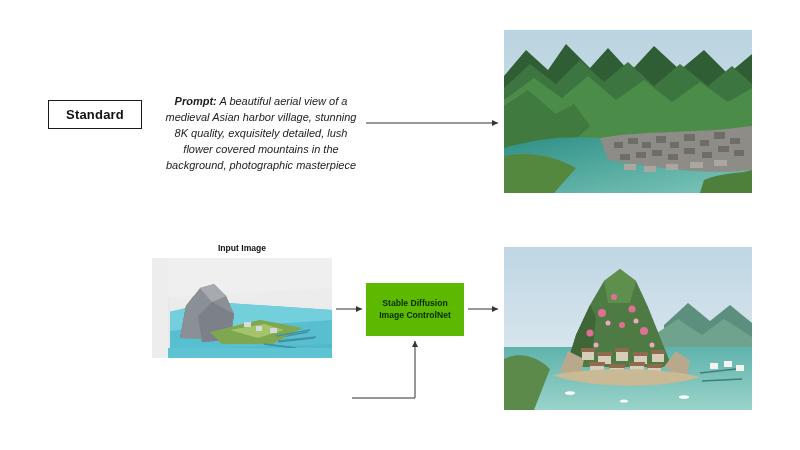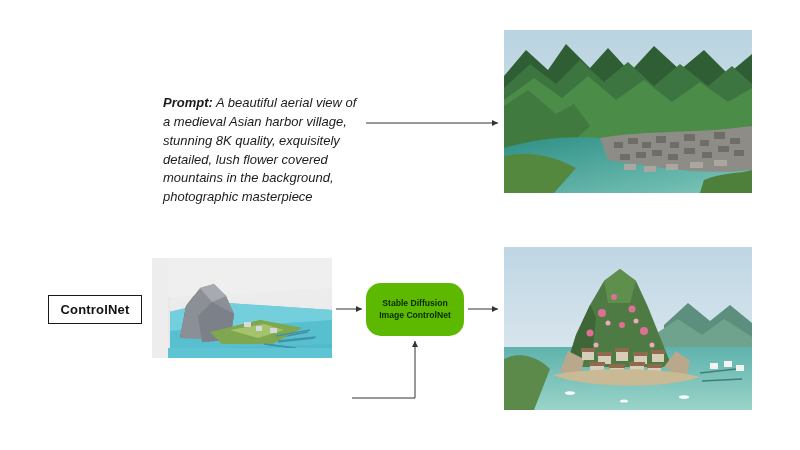--- a/index.html
+++ b/index.html
@@ -45,24 +45,25 @@
   #label-controlnet {
     left: 48px;
     top: 295px;
     width: 92px;
     height: 27px;
   }
 
   
   .prompt {
     position: absolute;
-    font-size: 13px;
+    font-size: 11px;
     line-height: 1.45;
     font-style: italic;
     color: #1b1b1b;
+    text-align: center;
   }
   .prompt b {
     font-style: italic;
     font-weight: bold;
   }
   #prompt-standard {
     left: 163px;
     top: 94px;
     width: 196px;
   }
@@ -116,21 +117,20 @@
     position: absolute;
     left: 366px;
     top: 283px;
     width: 98px;
     height: 53px;
     background: #5cb900;
     display: flex;
     align-items: center;
     justify-content: center;
     text-align: center;
-    border-radius: 15px;
   }
   #process-node .node-text {
     font-size: 8.6px;
     font-weight: bold;
     color: #0b2a00;
     line-height: 1.35;
     padding: 0 4px;
   }
 
   
@@ -139,20 +139,21 @@
     left: 0; top: 0;
     width: 800px; height: 450px;
     pointer-events: none;
   }
 </style>
 </head>
 <body>
 
 <div class="canvas">
 
+  <div class="row-label" id="label-standard">Standard</div>
 
   <div class="prompt" id="prompt-standard">
     <b>Prompt:</b><span> A beautiful aerial view of a medieval Asian harbor village, stunning 8K quality, exquisitely detailed, lush flower covered mountains in the background, photographic masterpiece</span>
   </div>
 
   <div class="img-frame" id="img-standard-output">
     <svg class="scene" viewBox="0 0 248 163" preserveAspectRatio="none">
       <defs>
         <linearGradient id="sky1" x1="0" y1="0" x2="0" y2="1">
           <stop offset="0%" stop-color="#b9d3e0"></stop>
@@ -199,22 +200,22 @@
         <rect x="162" y="134" width="12" height="6"></rect>
           <rect x="186" y="132" width="13" height="6"></rect>
         <rect x="210" y="130" width="13" height="6"></rect>
       </g>
 
       <path d="M0,126 C30,120 54,128 72,138 L50,163 L0,163 Z" fill="#55883f"></path>
       <path d="M200,150 C218,142 236,144 248,140 L248,163 L196,163 Z" fill="#4e7f3b"></path>
     </svg>
   </div>
 
-  <div class="row-label" id="label-controlnet">ControlNet</div>
-
+
+  <div id="input-image-caption">Input Image</div>
 
   <div class="img-frame" id="img-controlnet-input">
     <svg class="scene" viewBox="0 0 180 100" preserveAspectRatio="none">
       <defs>
         <linearGradient id="bg2" x1="0" y1="0" x2="0" y2="1">
           <stop offset="0%" stop-color="#f2f2f2"></stop>
           <stop offset="100%" stop-color="#e3e3e3"></stop>
         </linearGradient>
       </defs>
       <rect x="0" y="0" width="180" height="100" fill="url(#bg2)"></rect>

